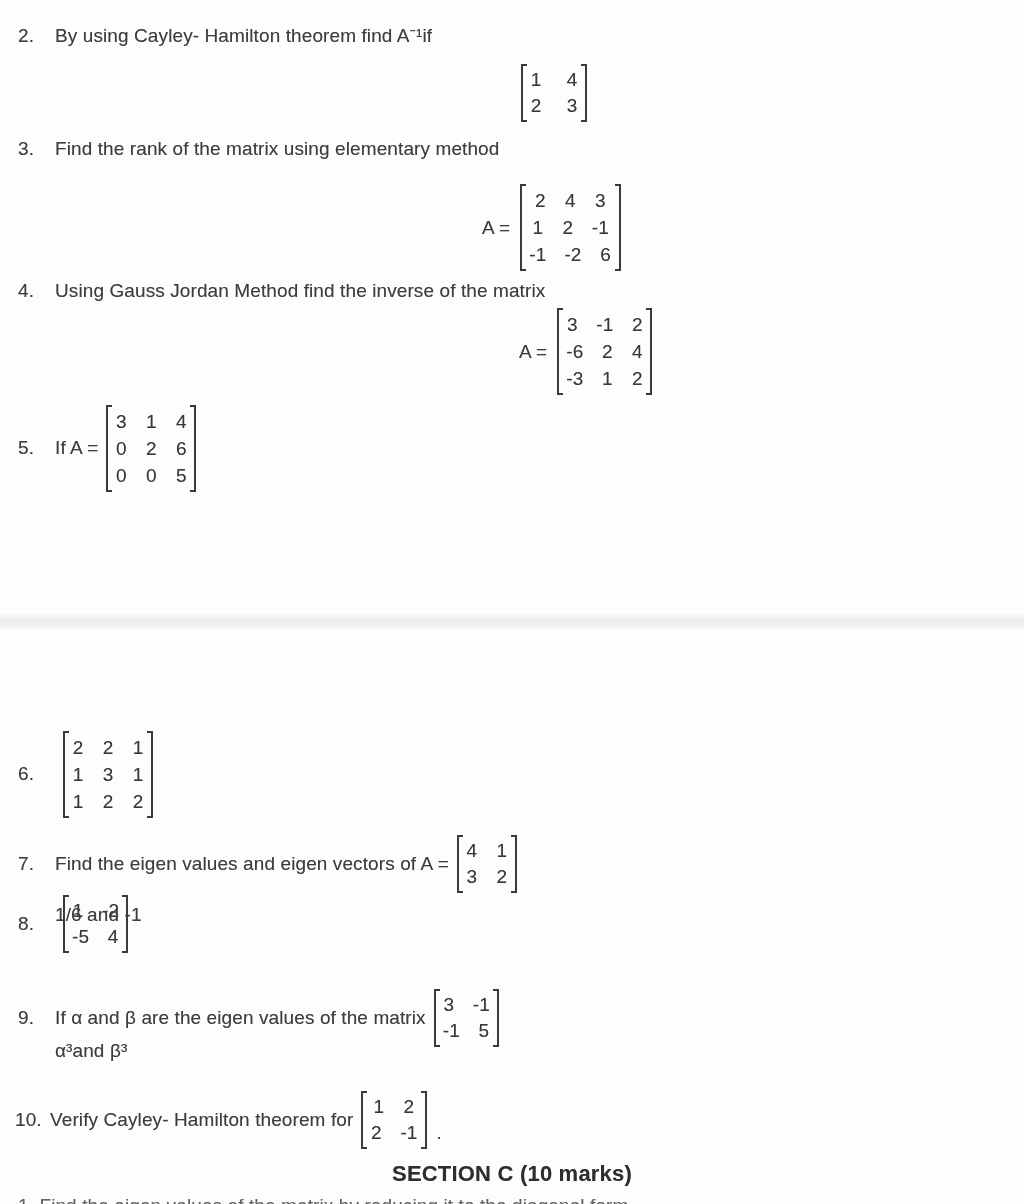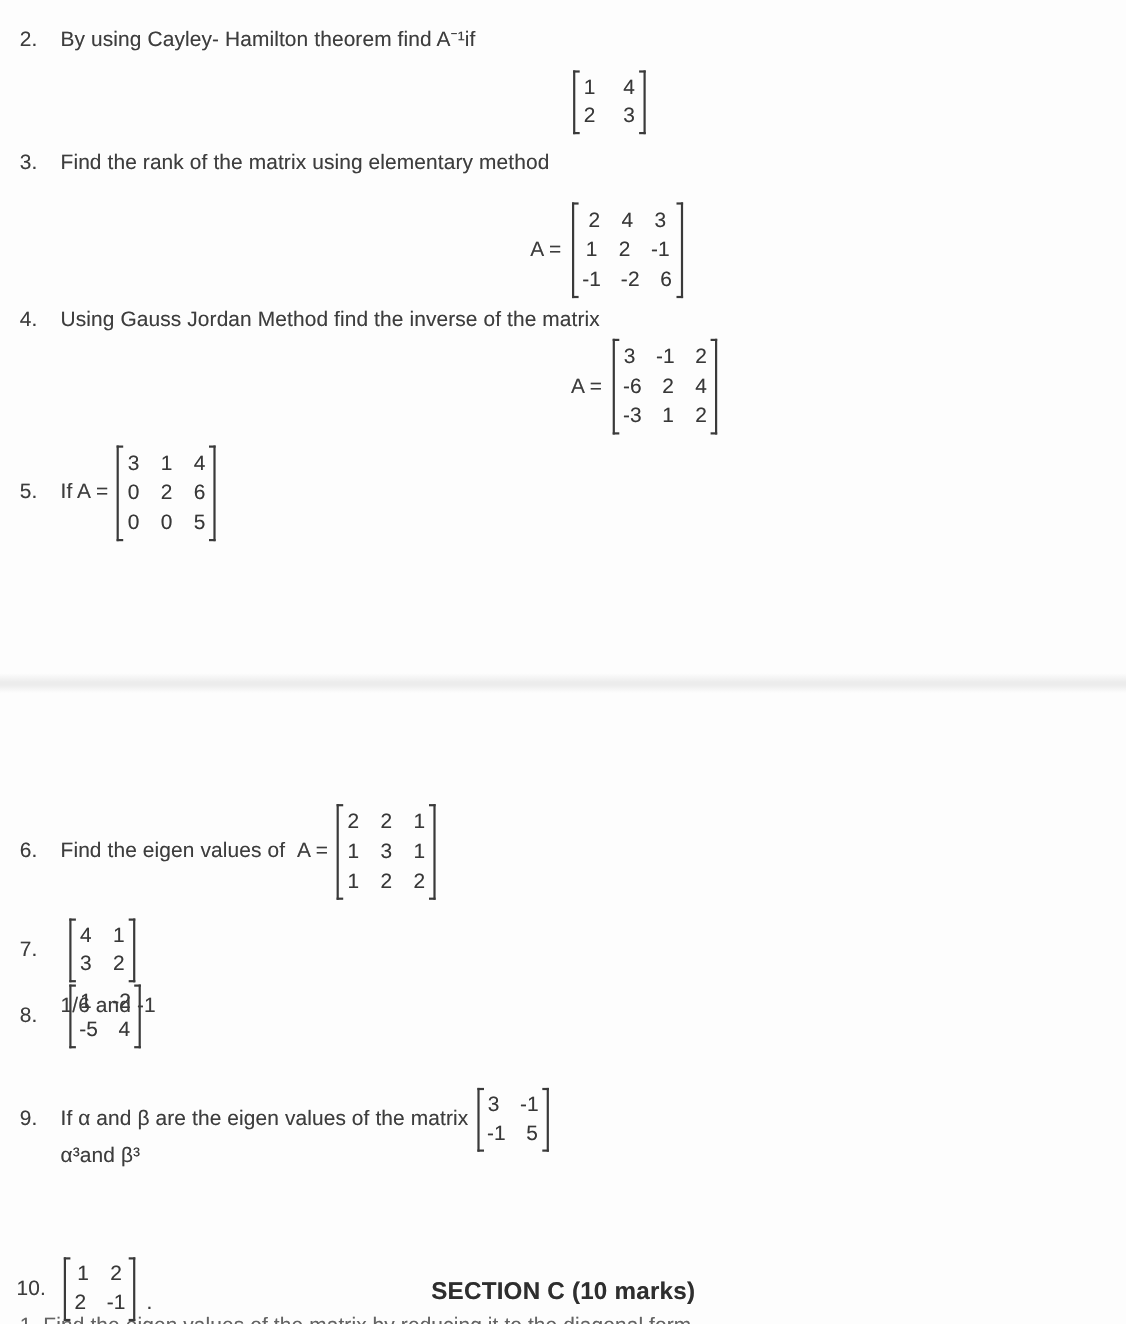--- a/index.html
+++ b/index.html
@@ -146,21 +146,20 @@
         <span class="mcell">0</span>
         <span class="mcell">5</span>
       </div>
     </span>
 </div>
 
 <div class="divider"></div>
 
 <div class="qrow" style="left:18px;top:730px;height:88px">
   <span class="qnum">6.</span>
-  <span>Find the eigen values of &nbsp;A =</span>
   <span class="matrix">
       <div class="mrow">
         <span class="mcell">2</span>
         <span class="mcell">2</span>
         <span class="mcell">1</span>
       </div>
       <div class="mrow">
         <span class="mcell">1</span>
         <span class="mcell">3</span>
         <span class="mcell">1</span>
@@ -168,20 +167,21 @@
       <div class="mrow">
         <span class="mcell">1</span>
         <span class="mcell">2</span>
         <span class="mcell">2</span>
       </div>
     </span>
 </div>
 
 <div class="qrow" style="left:18px;top:834px;height:60px">
   <span class="qnum">7.</span>
+  <span>Find the eigen values and eigen vectors of A =</span>
   <span class="matrix m2row">
       <div class="mrow">
         <span class="mcell">4</span>
         <span class="mcell">1</span>
       </div>
       <div class="mrow">
         <span class="mcell">3</span>
         <span class="mcell">2</span>
       </div>
     </span>
@@ -215,22 +215,23 @@
       <div class="mrow">
         <span class="mcell">-1</span>
         <span class="mcell">5</span>
       </div>
     </span>
 </div>
 <div class="qhead" style="left:55px;top:1040px">
   <span>α³and β³</span>
 </div>
 
-<div class="qrow" style="left:15px;top:1142px;height:60px">
+<div class="qrow" style="left:15px;top:1090px;height:60px">
   <span class="qnum narrow">10.</span>
+  <span>Verify Cayley- Hamilton theorem for</span>
   <span class="matrix m2row">
       <div class="mrow">
         <span class="mcell">1</span>
         <span class="mcell">2</span>
       </div>
       <div class="mrow">
         <span class="mcell">2</span>
         <span class="mcell">-1</span>
       </div>
     </span>

